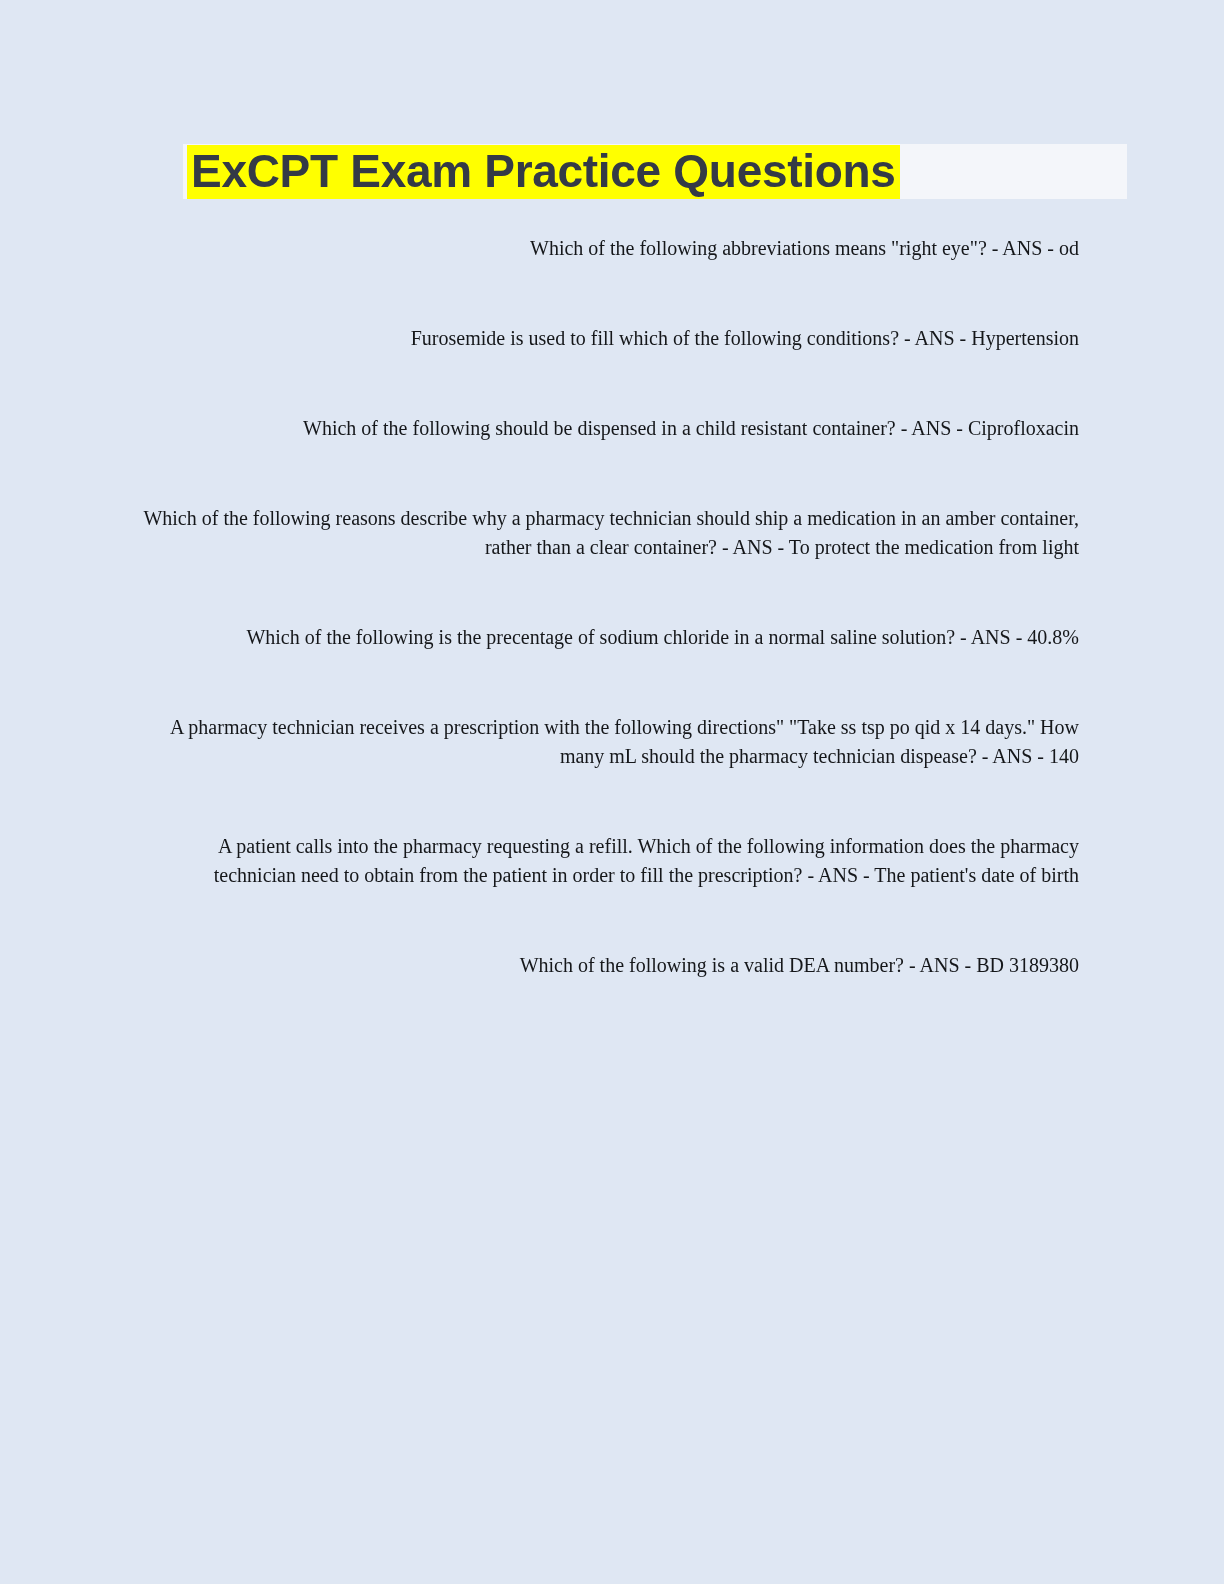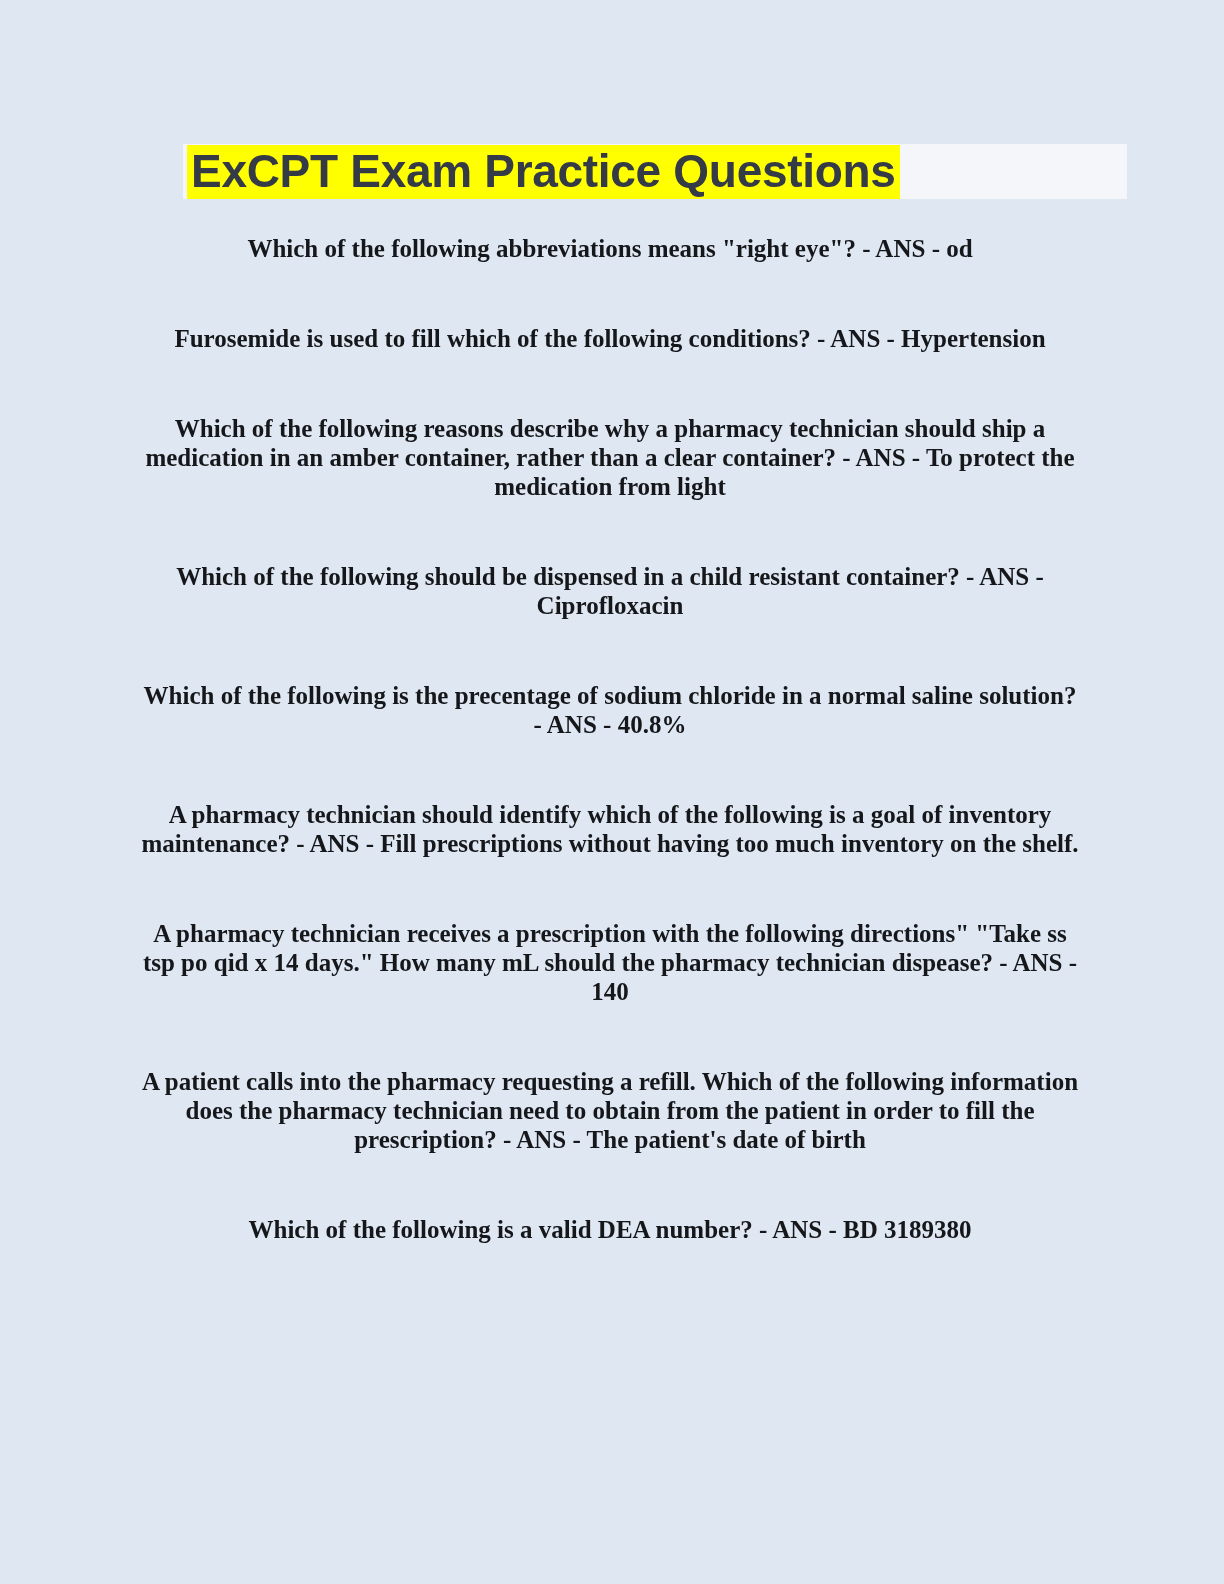--- a/index.html
+++ b/index.html
@@ -52,47 +52,45 @@
   }
 
   
   .content {
     position: absolute;
     left: 141px;
     top: 234px;
     width: 938px;
   }
   .qa-item {
-    font-size: 25px;
+    font-size: 20px;
     line-height: 29px;
     color: #15171a;
     margin: 0 0 61px 0;
-    text-align: center;
-    font-weight: bold;
+    text-align: right;
   }
   .qa-item:last-child {
     margin-bottom: 0;
   }
 </style>
 </head>
 <body>
 
 <div class="page">
 
   <div class="title-banner">
     <span class="title-highlight">
       <span class="title-text">ExCPT Exam Practice Questions</span>
     </span>
   </div>
 
   <div class="content">
     <p class="qa-item">Which of the following abbreviations means "right eye"? - ANS - od</p>
     <p class="qa-item">Furosemide is used to fill which of the following conditions? - ANS - Hypertension</p>
+    <p class="qa-item">Which of the following should be dispensed in a child resistant container? - ANS - Ciprofloxacin</p>
     <p class="qa-item">Which of the following reasons describe why a pharmacy technician should ship a medication in an amber container, rather than a clear container? - ANS - To protect the medication from light</p>
-    <p class="qa-item">Which of the following should be dispensed in a child resistant container? - ANS - Ciprofloxacin</p>
     <p class="qa-item">Which of the following is the precentage of sodium chloride in a normal saline solution? - ANS - 40.8%</p>
-    <p class="qa-item">A pharmacy technician should identify which of the following is a goal of inventory maintenance? - ANS - Fill prescriptions without having too much inventory on the shelf.</p>
     <p class="qa-item">A pharmacy technician receives a prescription with the following directions" "Take ss tsp po qid x 14 days." How many mL should the pharmacy technician dispease? - ANS - 140</p>
     <p class="qa-item">A patient calls into the pharmacy requesting a refill. Which of the following information does the pharmacy technician need to obtain from the patient in order to fill the prescription? - ANS - The patient's date of birth</p>
     <p class="qa-item">Which of the following is a valid DEA number? - ANS - BD 3189380</p>
   </div>
 
 </div>
 
 </body></html>

